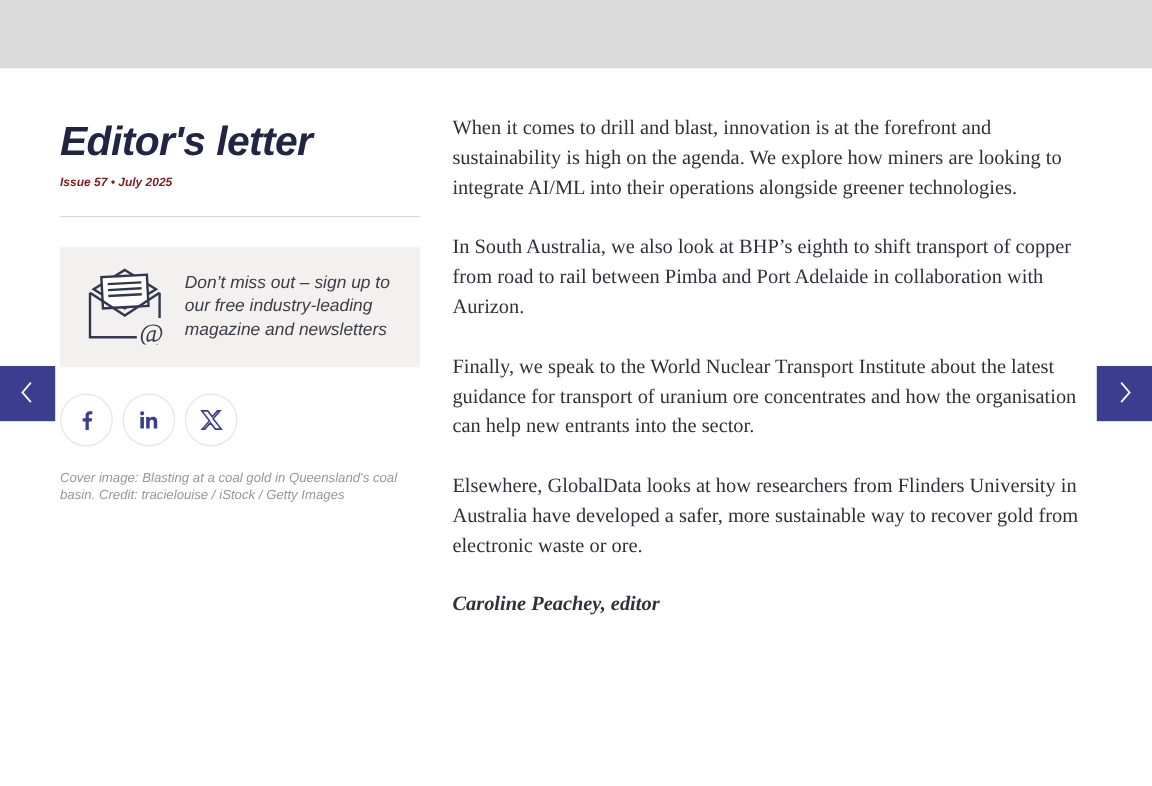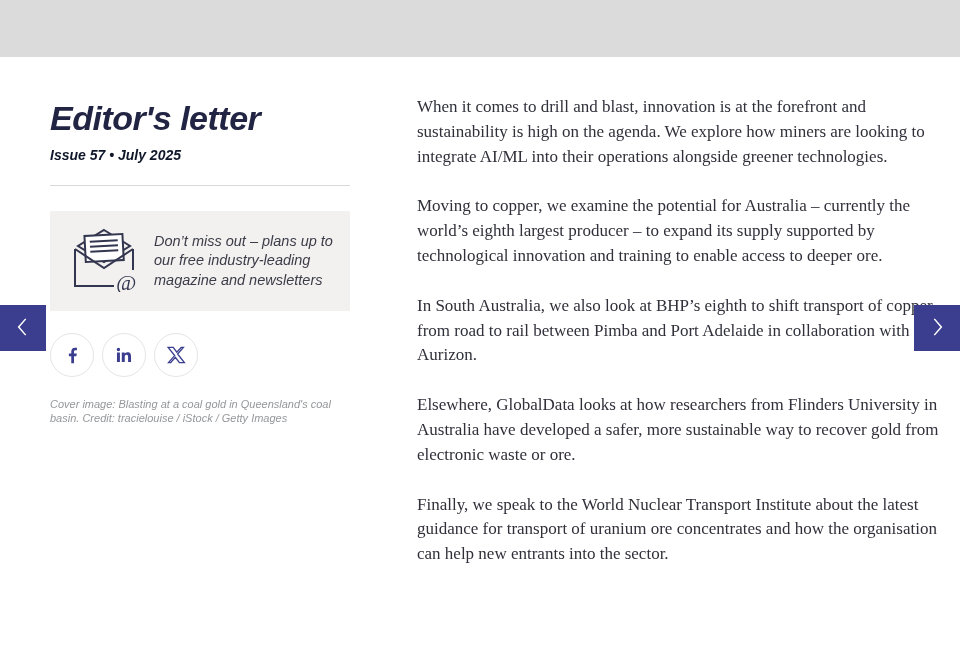--- a/index.html
+++ b/index.html
@@ -19,21 +19,21 @@
   .left-col {
     position: absolute; left: 50px; top: 98px; width: 300px; font-style: italic;
   }
   .page-title {
     font-size: 34px; font-weight: 700; letter-spacing: -0.5px;
     color: #212442; line-height: 40px;
     font-family: "Liberation Sans", sans-serif;
   }
   .issue-line {
     margin-top: 9px;
-    font-size: 14px; font-weight: 700; color: #0f172a;
+    font-size: 10px; font-weight: 700; color: #7f1d1d;
   }
   .divider {
     border: none; border-top: 1px solid #d9d9d9;
     margin-top: 22px;
   }
   .signup-box {
     margin-top: 25px;
     width: 300px; height: 100px;
     background: #f2f1ef;
     display: flex; align-items: center;
@@ -57,21 +57,20 @@
   .social-circle svg { display: block; }
   .cover-caption {
     margin-top: 21px;
     font-size: 11px; line-height: 13.5px; color: #95979a;
     width: 285px;
   }
   
   .article-col {
     position: absolute; left: 377px; top: 95px; width: 528px;
     font-family: "Liberation Serif", serif;
-    margin-left: 40px;
   }
   .article-col p {
     font-size: 17px; line-height: 24.8px; color: #30303a;
     margin-bottom: 25px;
   }
   .signature {
     font-family: "Liberation Serif", serif;
     font-size: 17px; font-weight: 700; font-style: italic;
     color: #30303a;
   }
@@ -111,21 +110,21 @@
         </g>
 
         <polyline points="7,23 36,42 65,23" fill="none" stroke="#33364f" stroke-width="2"></polyline>
 
         <polyline points="65,23 65,44" fill="none" stroke="#33364f" stroke-width="2"></polyline>
         <polyline points="7,23 7,60 46,60" fill="none" stroke="#33364f" stroke-width="2"></polyline>
 
         <text x="48" y="64" font-family="Liberation Serif, serif" font-size="22" fill="#33364f">@</text>
       </svg>
     </span>
-    <span class="signup-text">Don’t miss out – plans up to our free industry-leading magazine and newsletters</span>
+    <span class="signup-text">Don’t miss out – sign up to our free industry-leading magazine and newsletters</span>
   </div>
 
   <div class="social-row">
     <div class="social-circle">
       <span>
         <svg width="22" height="22" viewBox="0 0 24 24">
           <path fill="#3b3e8e" d="M14.2 21v-7.6h2.55l.48-3.05H14.2V8.4c0-.88.29-1.66 1.61-1.66h1.6V4.1c-.33-.04-1.27-.14-2.33-.14-2.3 0-3.88 1.4-3.88 4.1v2.29H8.6v3.05h2.6V21h3z"></path>
         </svg>
       </span>
     </div>
@@ -143,24 +142,24 @@
         </svg>
       </span>
     </div>
   </div>
 
   <div class="cover-caption">Cover image: Blasting at a coal gold in Queensland's coal basin. Credit: tracielouise / iStock / Getty Images</div>
 </div>
 
 <div class="article-col">
   <p>When it comes to drill and blast, innovation is at the forefront and sustainability is high on the agenda. We explore how miners are looking to integrate AI/ML into their operations alongside greener technologies.</p>
-  <p>Moving to copper, we examine the potential for Australia – currently the world’s eighth largest producer – to expand its supply supported by technological innovation and training to enable access to deeper ore.</p>
   <p>In South Australia, we also look at BHP’s eighth to shift transport of copper from road to rail between Pimba and Port Adelaide in collaboration with Aurizon.</p>
+  <p>Finally, we speak to the World Nuclear Transport Institute about the latest guidance for transport of uranium ore concentrates and how the organisation can help new entrants into the sector.</p>
   <p>Elsewhere, GlobalData looks at how researchers from Flinders University in Australia have developed a safer, more sustainable way to recover gold from electronic waste or ore.</p>
-  <p>Finally, we speak to the World Nuclear Transport Institute about the latest guidance for transport of uranium ore concentrates and how the organisation can help new entrants into the sector.</p>
+  <div class="signature">Caroline Peachey, editor</div>
 </div>
 
 <button class="nav-arrow nav-prev">
   <span>
     <svg width="26" height="26" viewBox="0 0 24 24">
       <polyline points="14.5,4.5 8,12 14.5,19.5" fill="none" stroke="#ffffff" stroke-width="1.4"></polyline>
     </svg>
   </span>
 </button>
 <button class="nav-arrow nav-next">

